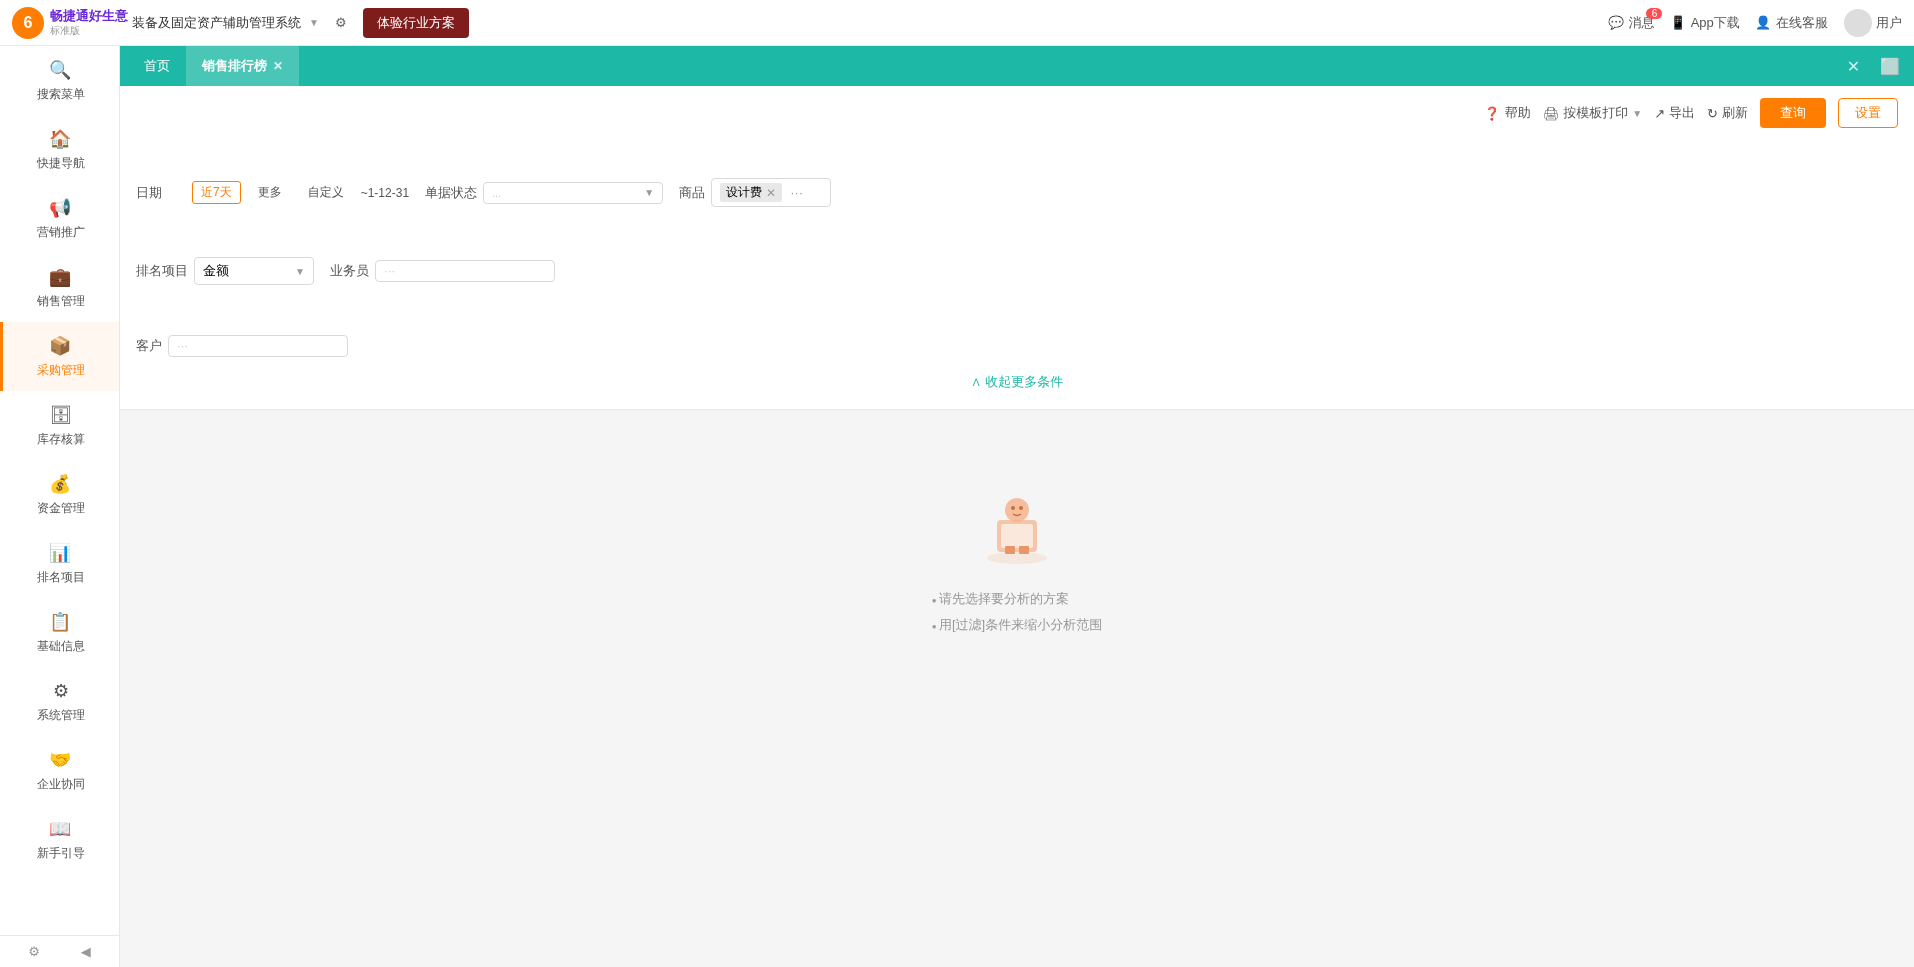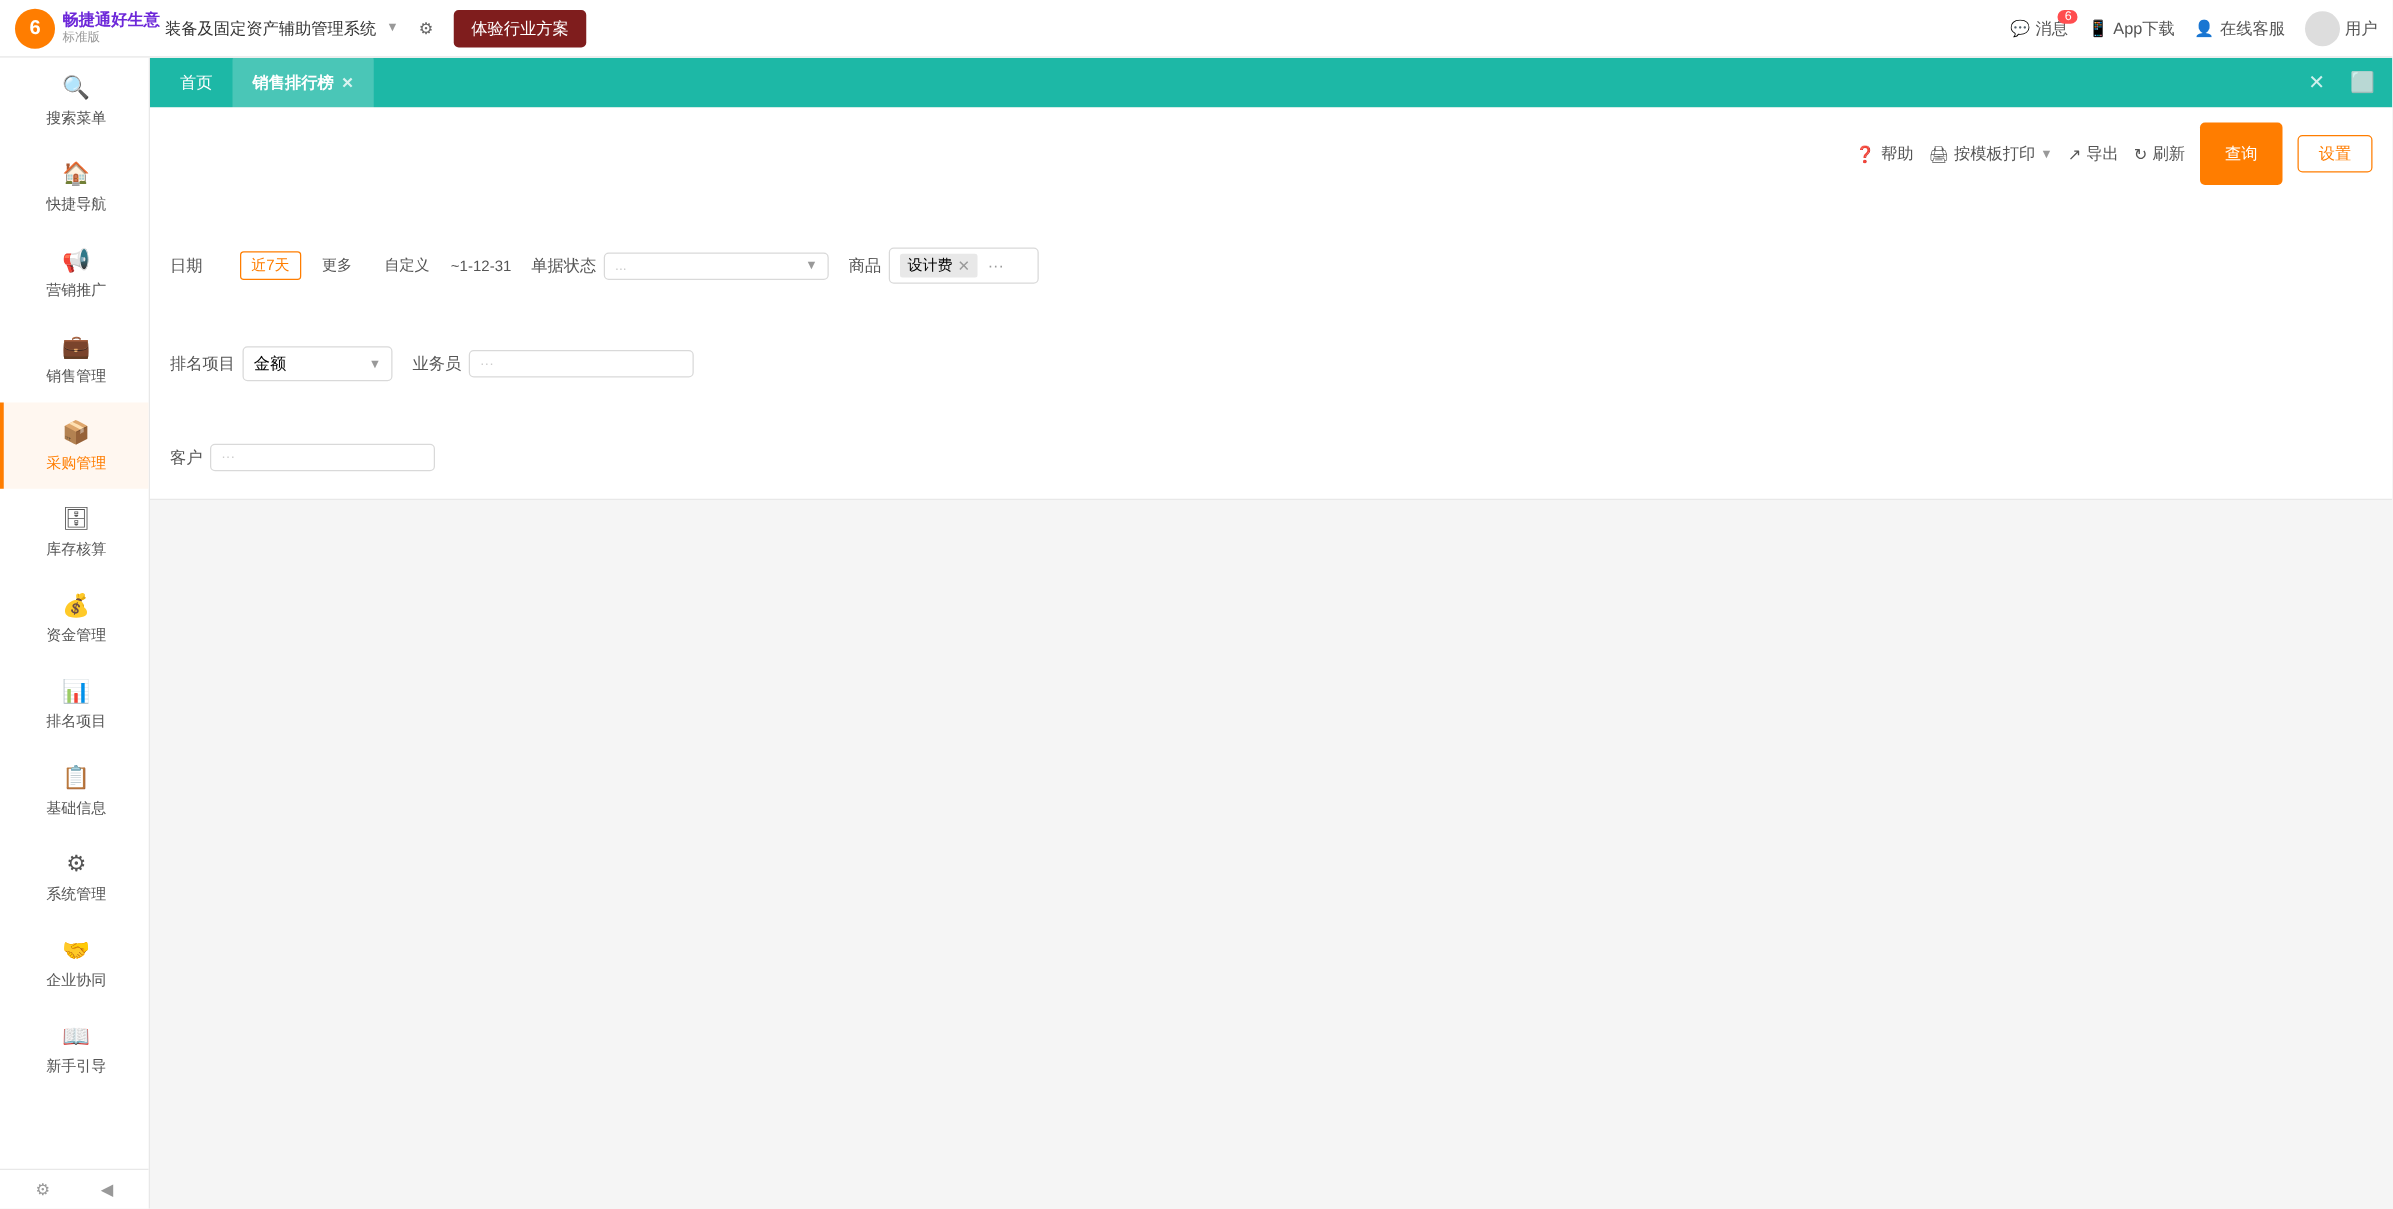--- a/index.html
+++ b/index.html
@@ -233,21 +233,21 @@
       align-items: center;
       gap: 4px;
       color: #555;
       cursor: pointer;
       font-size: 13px;
     }
     .query-btn {
       background: #ff7d00;
       color: white;
       border: none;
-      padding: 16px 20px;
+      padding: 6px 20px;
       border-radius: 4px;
       cursor: pointer;
       font-size: 13px;
     }
     .settings-btn {
       background: white;
       color: #ff7d00;
       border: 1px solid #ff7d00;
       padding: 5px 16px;
       border-radius: 4px;
@@ -554,17 +554,38 @@
         <div class="filter-row">
           <div class="filter-item">
             <span class="filter-label">客户</span>
             <div class="filter-value filter-value-wide">
               <span style="color:#ccc;font-size:11px;flex:1;">···</span>
               <span style="color:#999;font-size:10px;"></span>
             </div>
           </div>
         </div>
 
+        <div class="collapse-bar">
+          <span>∧</span>
+          <span>收起更多条件</span>
+        </div>
       </div>
 
+      <div class="empty-state">
+        <svg class="empty-icon" viewBox="0 0 80 80" xmlns="http://www.w3.org/2000/svg">
+          <ellipse cx="40" cy="68" rx="30" ry="6" fill="#f5d9c8" opacity="0.5"></ellipse>
+          <rect x="20" y="30" width="40" height="32" rx="4" fill="#f5b08a" opacity="0.7"></rect>
+          <rect x="24" y="34" width="32" height="24" rx="2" fill="#fff" opacity="0.6"></rect>
+          <circle cx="40" cy="20" r="12" fill="#f5b08a" opacity="0.8"></circle>
+          <circle cx="36" cy="18" r="2" fill="#c86e3a"></circle>
+          <circle cx="44" cy="18" r="2" fill="#c86e3a"></circle>
+          <path d="M36 24 Q40 27 44 24" stroke="#c86e3a" stroke-width="1.5" fill="none"></path>
+          <rect x="28" y="56" width="10" height="8" rx="1" fill="#e8956a"></rect>
+          <rect x="42" y="56" width="10" height="8" rx="1" fill="#e8956a"></rect>
+        </svg>
+        <div class="empty-tips">
+          <p>请先选择要分析的方案</p>
+          <p>用[过滤]条件来缩小分析范围</p>
+        </div>
+      </div>
     </div>
   </div>
 </div>
 
 </body></html>

